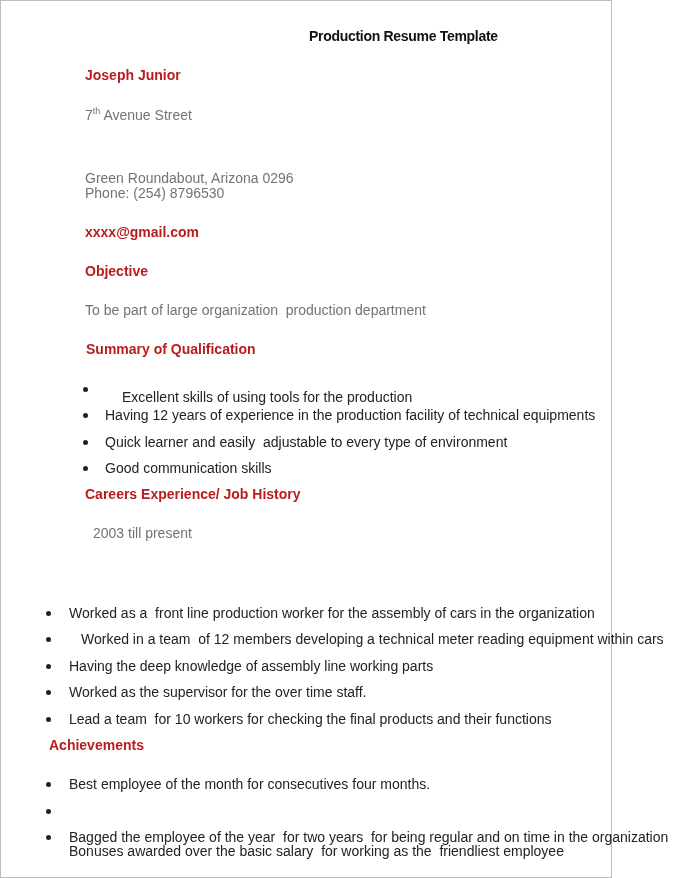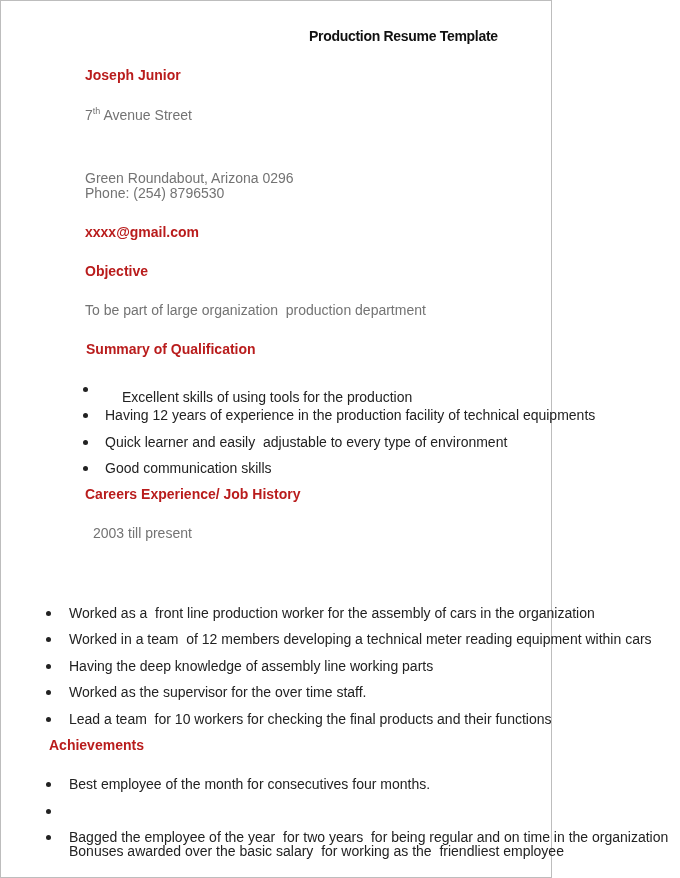--- a/index.html
+++ b/index.html
@@ -5,21 +5,21 @@
     * { margin: 0; padding: 0; box-sizing: border-box; }
     html, body { width: 680px; height: 878px; background: #ffffff; overflow: hidden; }
     body {
       font-family: "Liberation Sans", sans-serif;
       color: #1e1e1e;
       position: relative;
     }
     .page {
       position: absolute;
       left: 0; top: 0;
-      width: 552px; height: 878px;
+      width: 612px; height: 878px;
       border: 1px solid #bdbdbd;
       background: #ffffff;
     }
     .line {
       position: absolute;
       white-space: nowrap;
       font-size: 14px;
       line-height: 18px;
       color: #737373;
     }
@@ -92,21 +92,21 @@
   <div class="line" style="left: 92px; top: 523px; white-space: pre;">2003 till present</div>
 
 
   <div>
     <div>
       <span class="bullet" style="left:45px; top:610px;"></span>
       <span class="li-text" style="left: 68px; top: 603px; white-space: pre;">Worked as a  front line production worker for the assembly of cars in the organization</span>
     </div>
     <div>
       <span class="bullet" style="left:45px; top:636px;"></span>
-      <span class="li-text" style="left: 68px; top: 629px; white-space: pre; text-align: center;">Worked in a team  of 12 members developing a technical meter reading equipment within cars</span>
+      <span class="li-text" style="left: 80px; top: 629px; white-space: pre; text-align: center;">Worked in a team  of 12 members developing a technical meter reading equipment within cars</span>
     </div>
     <div>
       <span class="bullet" style="left:45px; top:663px;"></span>
       <span class="li-text" style="left: 68px; top: 656px; white-space: pre;">Having the deep knowledge of assembly line working parts</span>
     </div>
     <div>
       <span class="bullet" style="left:45px; top:689px;"></span>
       <span class="li-text" style="left: 68px; top: 682px; white-space: pre;">Worked as the supervisor for the over time staff.</span>
     </div>
     <div>

